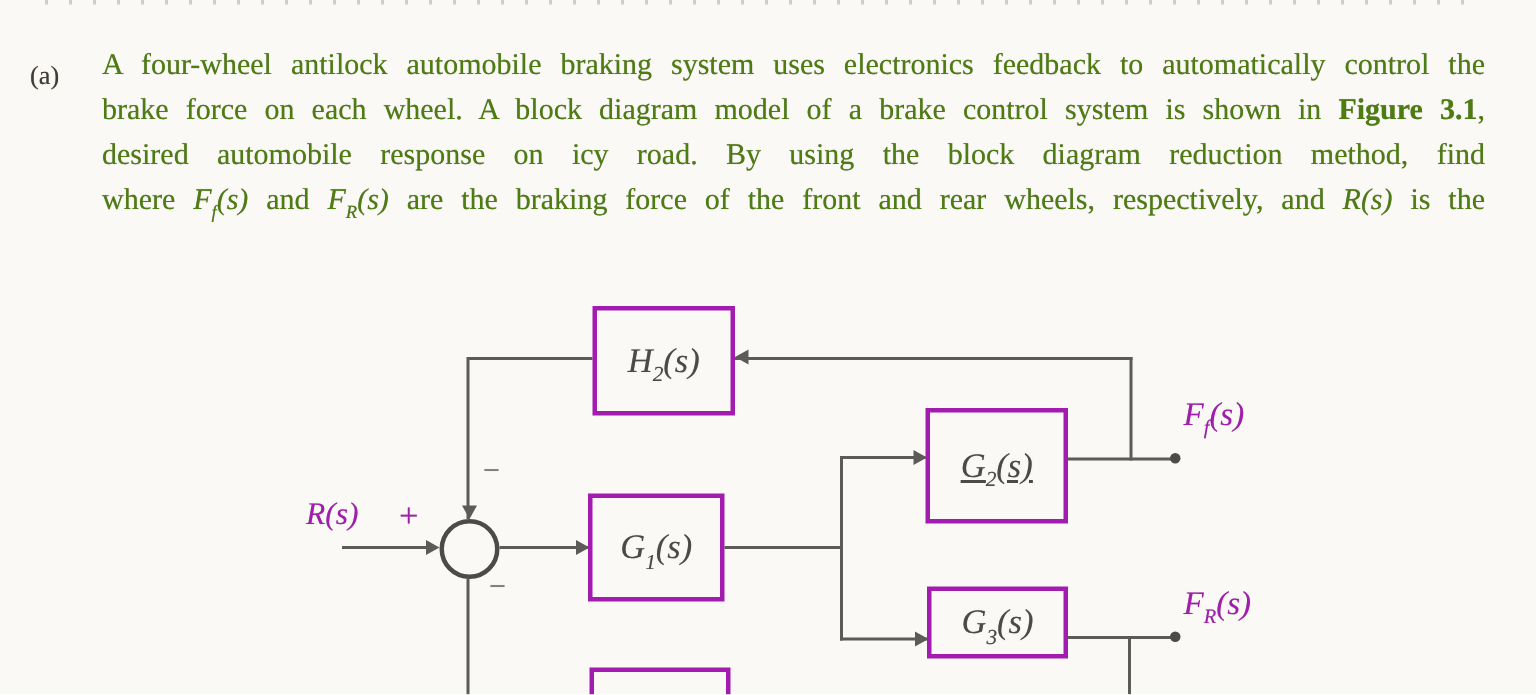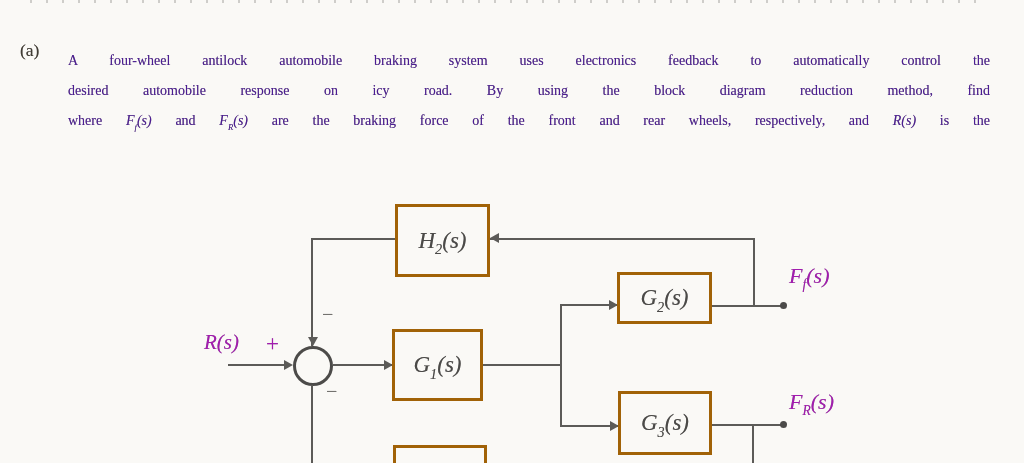--- a/index.html
+++ b/index.html
@@ -11,35 +11,35 @@
     font-family:"Liberation Serif", serif;
     filter: blur(0.3px);
   }
   
   .item-label{
     position:absolute;left:20px;top:40px;
     font-size:17.5px;color:#403c35;
     text-shadow:0 0 0.5px rgba(64,60,53,.55);
   }
   .qtext{
-    position:absolute;left:68px;top:46px;width:922px;
-    font-size:14px;line-height:30px;color:#4c1d95;
+    position:absolute;left:68px;top:28px;width:922px;
+    font-size:20px;line-height:30px;color:#4d7c0f;
     text-shadow:0 0 0.5px rgba(64,60,53,.55);
   }
   .qline{height:30px;text-align:justify;white-space:normal;}
   .qline.just{text-align-last:justify;}
   .bold{font-weight:bold;}
   .math{font-style:italic;}
   sub{font-size:62%;line-height:0;position:relative;top:1px;}
   
   .hl{position:absolute;height:2px;background:#5c5b58;}
   .vl{position:absolute;width:2px;background:#5c5b58;}
   .blk{
     position:absolute;box-sizing:border-box;
-    border:3px solid #a16207;background:transparent;
+    border:3px solid #a21caf;background:transparent;
     display:flex;align-items:center;justify-content:center;
     font-size:23px;color:#4b4a48;
     text-shadow:0 0 0.5px rgba(75,74,72,.5);
   }
   .circle{
     position:absolute;box-sizing:border-box;
     width:40px;height:40px;border:3px solid #4c4b49;border-radius:50%;
     background:transparent;
   }
   .dot{position:absolute;width:7px;height:7px;border-radius:50%;background:#4c4b49;}
@@ -62,20 +62,21 @@
 </head>
 <body>
 
 <div class="page">
 
   <div class="scan-marks"></div>
 
   <div class="item-label">(a)</div>
   <div class="qtext" id="question-lines">
       <div class="qline just"><span>A four-wheel antilock automobile braking system uses electronics feedback to automatically control the</span></div>
+      <div class="qline just"><span>brake force on each wheel. A block diagram model of a brake control system is shown in </span><span class="bold">Figure 3.1</span><span>,</span></div>
       <div class="qline just"><span>desired automobile response on icy road. By using the block diagram reduction method, find</span></div>
       <div class="qline just"><span>where </span><span class="math">F</span><sub class="math">f</sub><span class="math">(s)</span><span> and </span><span class="math">F</span><sub class="math">R</sub><span class="math">(s)</span><span> are the braking force of the front and rear wheels, respectively, and </span><span class="math">R</span><span class="math">(s)</span><span> is the</span></div>
     </div>
 
   <div>
 
     <span class="lbl" style="left:204px;top:330px;"><span class="math">R(s)</span></span>
     <span class="lbl plus" style="left:266px;top:331px;">+</span>
     <div class="hl" style="left:228px;top:364px;width:62px;"></div>
     <div class="arr arr-r" style="left:284px;top:360px;"></div>
@@ -100,28 +101,28 @@
       <span><span class="math">G</span><sub class="math">1</sub><span class="math">(s)</span></span>
     </div>
 
     <div class="hl" style="left:483px;top:364px;width:79px;"></div>
     <div class="vl" style="left:560px;top:304px;height:123px;"></div>
     <div class="hl" style="left:560px;top:304px;width:57px;"></div>
     <div class="arr arr-r" style="left:609px;top:300px;"></div>
     <div class="hl" style="left:560px;top:425px;width:58px;"></div>
     <div class="arr arr-r" style="left:610px;top:421px;"></div>
 
-    <div class="blk" style="left:617px;top:272px;width:95px;height:52px;">
+    <div class="blk" style="left:617px;top:272px;width:95px;height:77px;text-decoration:underline;">
       <span><span class="math">G</span><sub class="math">2</sub><span class="math">(s)</span></span>
     </div>
     <div class="hl" style="left:712px;top:305px;width:72px;"></div>
     <div class="dot" style="left:780px;top:302px;"></div>
     <span class="lbl out" style="left:789px;top:263px;"><span class="math">F</span><sub class="math">f</sub><span class="math">(s)</span></span>
 
-    <div class="blk" style="left:618px;top:391px;width:94px;height:64px;">
+    <div class="blk" style="left:618px;top:391px;width:94px;height:48px;">
       <span><span class="math">G</span><sub class="math">3</sub><span class="math">(s)</span></span>
     </div>
     <div class="hl" style="left:712px;top:424px;width:72px;"></div>
     <div class="dot" style="left:780px;top:421px;"></div>
     <span class="lbl out" style="left:789px;top:389px;"><span class="math">F</span><sub class="math">R</sub><span class="math">(s)</span></span>
     <div class="vl" style="left:752px;top:424px;height:39px;"></div>
 
     <div class="vl" style="left:311px;top:385px;height:78px;"></div>
     <div class="blk" style="left:393px;top:445px;width:94px;height:40px;"></div>
 

